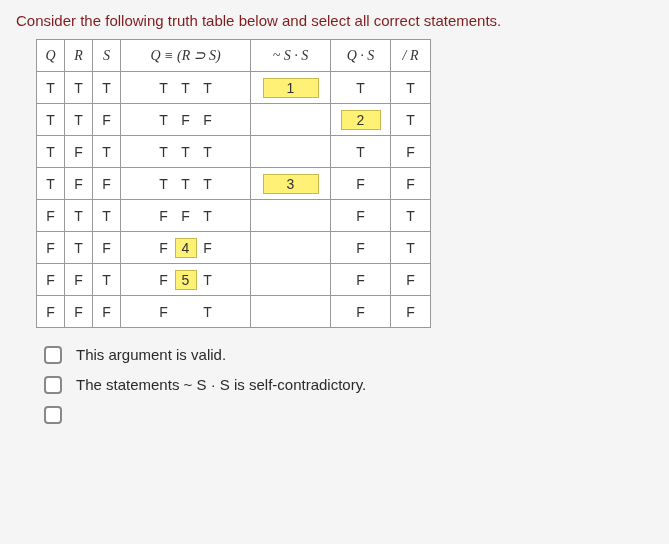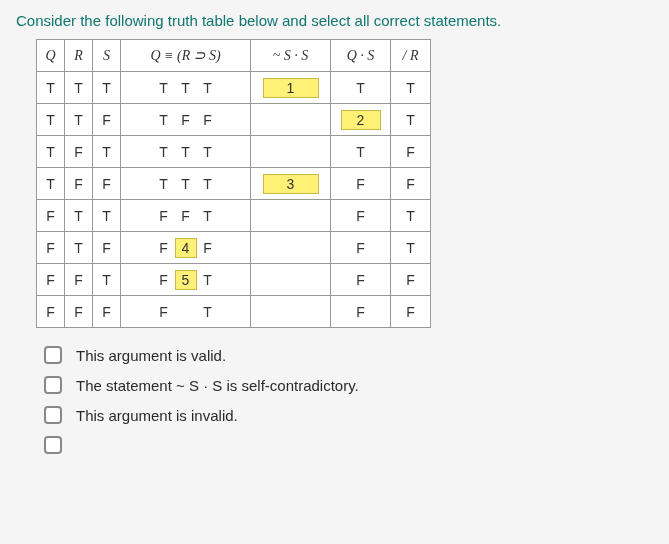--- a/index.html
+++ b/index.html
@@ -8,21 +8,21 @@
       background: #f5f5f5;
       width: 669px;
       height: 544px;
       padding: 12px 16px;
       color: #333;
     }
     .question-text {
       font-size: 15px;
       margin-bottom: 10px;
       font-weight: 500;
-      color: #0f766e;
+      color: #7f1d1d;
     }
     table.truth {
       border-collapse: collapse;
       margin-left: 20px;
       margin-bottom: 18px;
       background: #fff;
     }
     table.truth th, table.truth td {
       border: 1px solid #999;
       text-align: center;
@@ -39,21 +39,21 @@
     .c-q { width: 28px; }
     .c-r { width: 28px; }
     .c-s { width: 28px; }
     .c-eq { width: 130px; margin-left: 48px; }
     .c-nss { width: 80px; }
     .c-qs { width: 60px; margin-top: 36px; }
     .c-slr { width: 40px; }
     .sub { display: inline-block; width: 22px; text-align: center; }
     .sub.hl { background: #fff176; padding: 1px 4px; border: 1px solid #c9b94a; }
     .options { margin-left: 28px; margin-top: 6px; }
-    .opt-row { display: flex; align-items: center; margin-bottom: 12px; }
+    .opt-row { display: flex; align-items: flex-start; margin-bottom: 12px; }
     .ck {
       width: 18px; height: 18px;
       border: 2px solid #888;
       border-radius: 4px;
       margin-right: 14px;
       flex-shrink: 0;
       background: #fff;
     }
     .opt-text { font-size: 15px; color: #2a2a2a; }
   </style>
@@ -150,22 +150,18 @@
     </tbody>
 </table>
 
 <div class="options" id="opts">
     <div class="opt-row">
       <div class="ck"></div>
       <div class="opt-text">This argument is valid.</div>
     </div>
     <div class="opt-row">
       <div class="ck"></div>
-      <div class="opt-text">The statement ~ S · S is self-contradictory.</div>
-    </div>
-    <div class="opt-row">
-      <div class="ck"></div>
-      <div class="opt-text">This argument is invalid.</div>
+      <div class="opt-text">The statements ~ S · S is self-contradictory.</div>
     </div>
     <div class="opt-row">
       <div class="ck"></div>
     </div>
   </div>
 
 </body></html>

